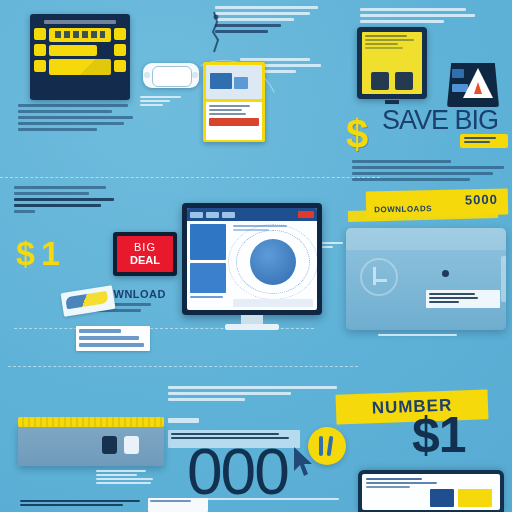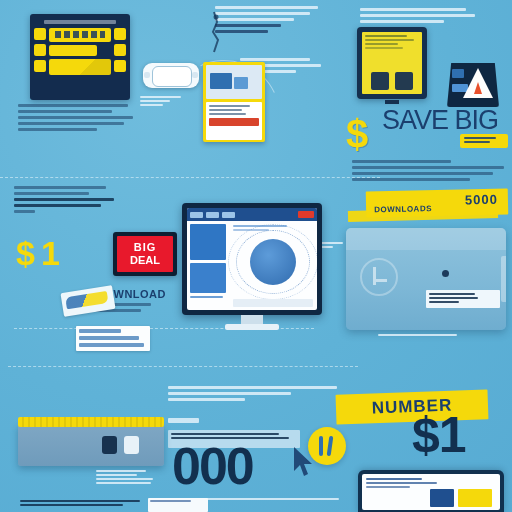--- a/index.html
+++ b/index.html
@@ -53,21 +53,21 @@
   #poster .scr .lap{position:absolute;left:4px;top:8px;width:22px;height:16px;background:#2f6fb0;border-radius:1px;}
   #poster .scr .lap2{position:absolute;left:28px;top:12px;width:14px;height:12px;background:#5b9ad4;border-radius:1px;}
   #poster .doc{background:#fff;height:38px;margin-top:3px;border-radius:1px;padding:3px;box-sizing:border-box;}
   #poster .doc .red{height:8px;background:#d8442c;border-radius:1px;margin-top:3px;}
 
   
   #redBadge{left:113px;top:232px;width:64px;height:44px;background:#0d1f33;border-radius:3px;padding:4px;box-sizing:border-box;
      box-shadow:0 2px 6px rgba(10,30,55,.35);}
   #redBadge .face{width:100%;height:100%;background:#e8192c;border-radius:1px;display:flex;flex-direction:column;
      align-items:center;justify-content:center;gap:2px;}
-  #redBadge .t1{color:#fff;font-weight:bold;font-size:11px;letter-spacing:1px;line-height:1;text-align:right;}
+  #redBadge .t1{color:#fff;font-weight:normal;font-size:11px;letter-spacing:1px;line-height:1;text-align:right;}
   #redBadge .t2{color:#fff;font-weight:bold;font-size:11px;letter-spacing:0px;line-height:1;}
 
   
   #monitor{left:182px;top:203px;width:140px;height:128px;}
   #monitor .bezel{width:140px;height:112px;background:#0f2742;border-radius:4px;padding:5px;box-sizing:border-box;
      box-shadow:0 3px 9px rgba(10,30,55,.4);}
   #monitor .screen{width:100%;height:100%;background:#fdfeff;border-radius:2px;position:relative;overflow:hidden;}
   #monitor .topbar{height:13px;background:#1f4f8f;display:flex;align-items:center;gap:3px;padding:0 3px;}
   #monitor .tabchip{height:6px;width:13px;background:#9cc4e8;border-radius:1px;}
   #monitor .redbtn{margin-left:auto;height:7px;width:16px;background:#e03a2c;border-radius:1px;}
@@ -155,21 +155,21 @@
   #router .btn.b2{background:#e8f2f8;left:106px;}
   #router .btn.b1{left:84px;}
 
   
   #price3{left:16px;top:462px;font-size:38px;font-weight:bold;color:#f5d90b;line-height:1;letter-spacing:2px;}
   #priceNote{left:20px;top:500px;width:120px;}
   #smallPanel{left:148px;top:498px;width:60px;height:14px;background:#f6fafd;border-radius:1px;}
 
   
   #botCenterText{left:168px;top:386px;width:176px;}
-  #big000{left:172px;top:440px;font-size:52px;font-weight:bold;color:#12304f;line-height:1;letter-spacing:-2px;}
+  #big000{left:187px;top:440px;font-size:64px;font-weight:normal;color:#12304f;line-height:1;letter-spacing:-2px;}
   #cursor{left:292px;top:446px;width:24px;height:34px;}
   #cursor svg{display:block;}
   #botNote{left:170px;top:498px;width:180px;}
 
   
   #circleIcon{left:308px;top:427px;width:38px;height:38px;border-radius:50%;background:#f5d90b;
      box-shadow:0 2px 5px rgba(10,40,70,.22);}
   #circleIcon i{position:absolute;left:11px;top:9px;width:4px;height:20px;background:#2f6fb0;border-radius:2px;}
   #circleIcon u{position:absolute;left:20px;top:9px;width:4px;height:20px;background:#2f6fb0;border-radius:2px;transform:rotate(8deg);}
 

